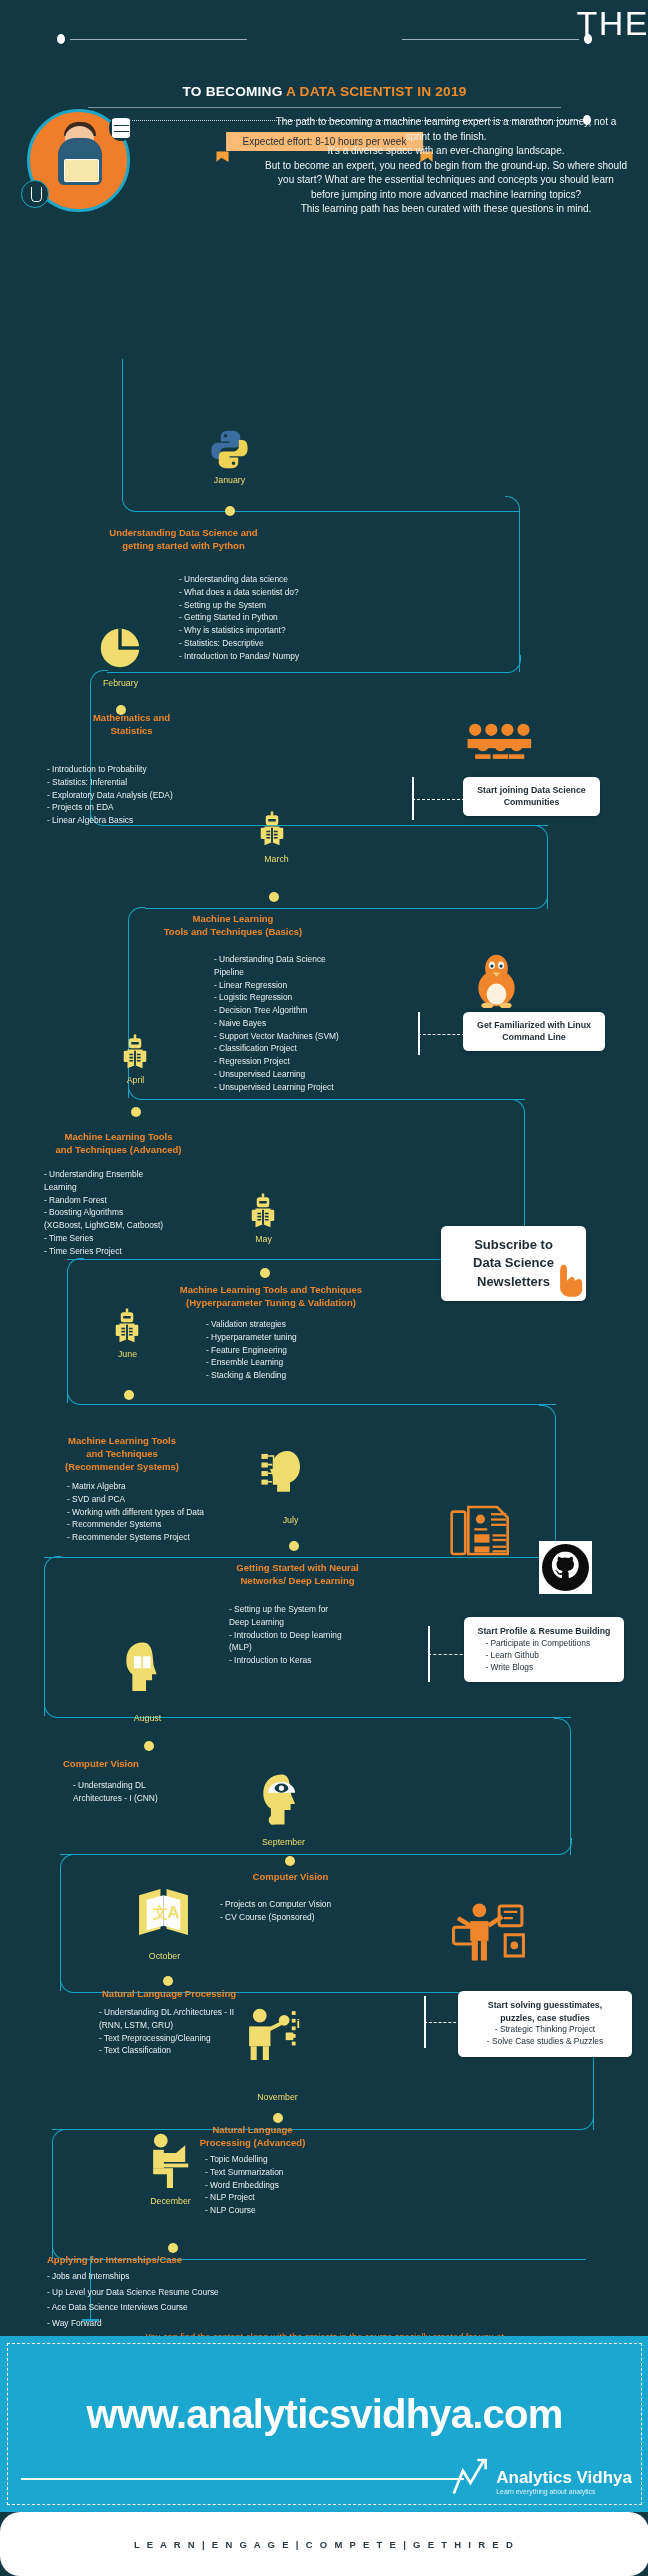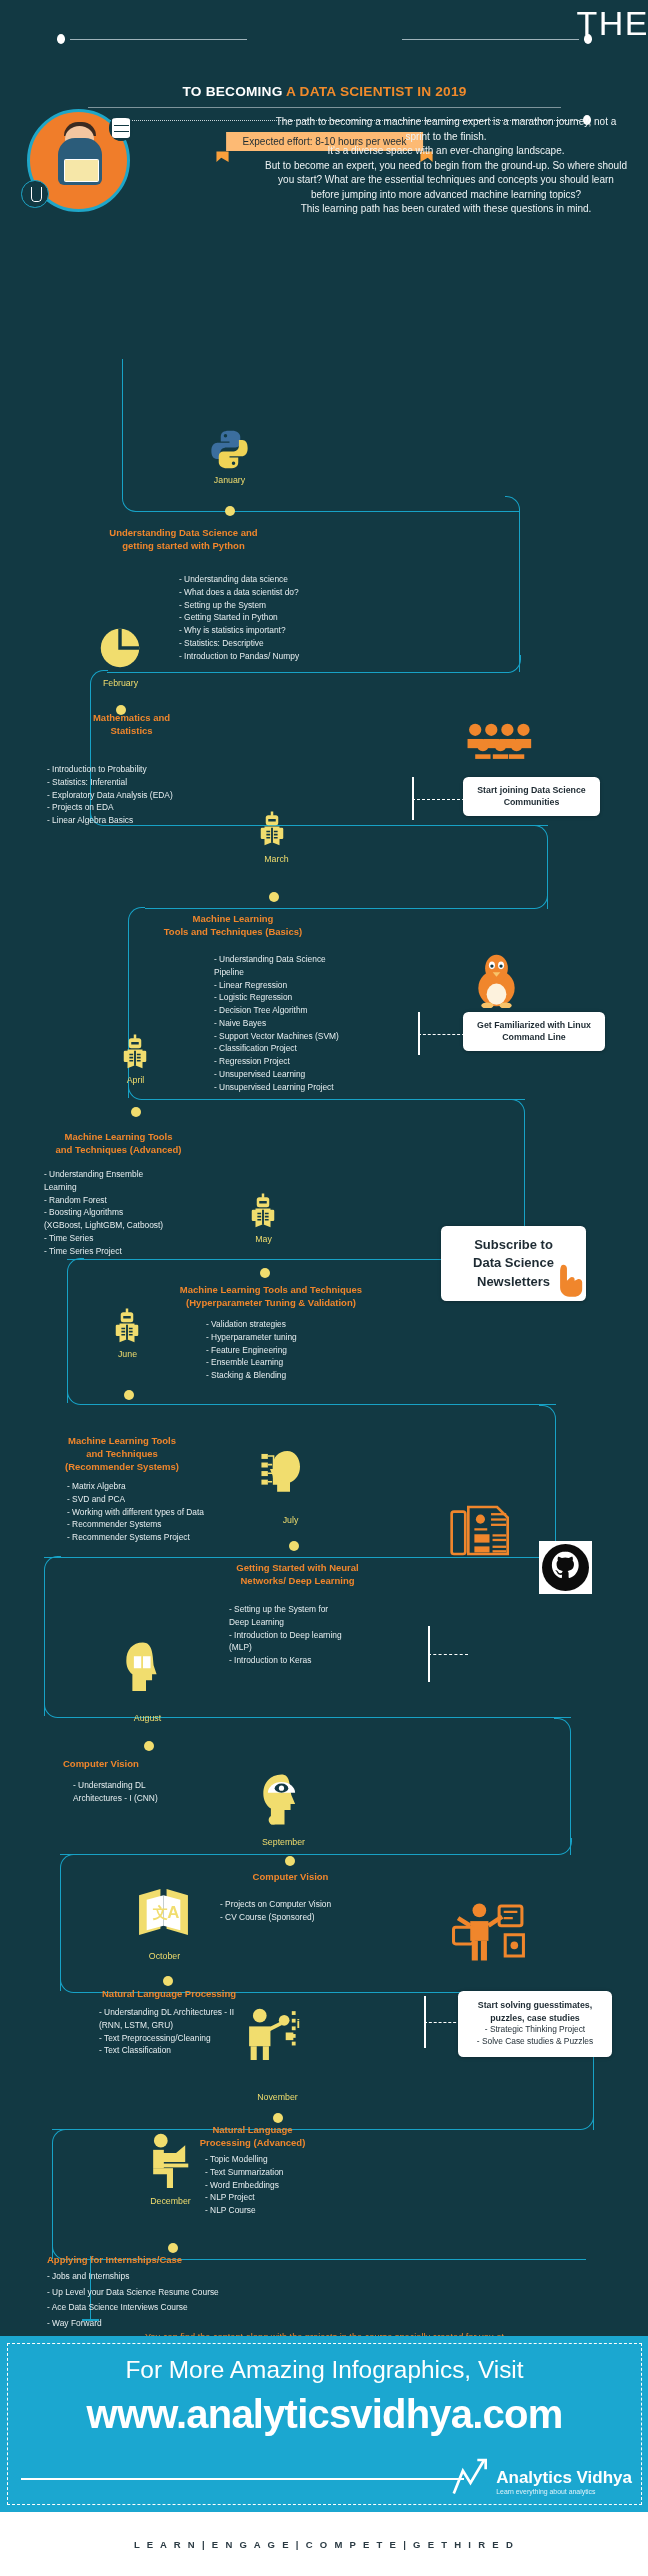--- a/index.html
+++ b/index.html
@@ -212,21 +212,21 @@
   }
   .av-logo {
     position: absolute; bottom: 17px; right: 17px;
     display: flex; align-items: flex-end; gap: 4.6px;
   }
   .av-name { color: #fff; font-size: 17px; font-weight: bold; line-height: 1; }
   .av-tag { color: #dff3fb; font-size: 6.9px; margin-top: 2.3px; }
   .bottom-strip {
     position: absolute; bottom: 0; left: 0;
     width: 649px; height: 64px; background: #ffffff;
-    display: flex; align-items: center; justify-content: center;
+    display: flex; align-items: center; justify-content: center; border-radius: 20px;
   }
   .bottom-strip span {
     color: #2b3b44; font-size: 9.5px; letter-spacing: 2.3px; font-weight: 600;
   }
 </style>
 </head>
 <body>
 
 <div id="poster">
 
@@ -616,47 +616,52 @@
         <rect x="56" y="61" width="18" height="3"></rect>
     </g>
   </svg>
   <svg class="icon" width="53" height="53" viewBox="0 0 70 70" style="left:539px;top:1541px;">
     <rect width="70" height="70" fill="#ffffff"></rect>
     <circle cx="35" cy="35" r="31" fill="#0c0c0c"></circle>
     <path fill="#ffffff" d="M35 14c-10 0-18 8-18 18 0 8 5 15 12 17 1 .2 1.3-.4 1.3-1v-3.4c-5 1-6-2.3-6-2.3-1-2-2-2.6-2-2.6-1.6-1 .1-1 .1-1 1.8.1 2.7 1.8 2.7 1.8 1.6 2.7 4.2 2 5.2 1.5.2-1.2.6-2 1.2-2.5-4-.4-8.3-2-8.3-9 0-2 .7-3.6 1.8-4.8-.2-.5-.8-2.4.2-5 0 0 1.5-.5 5 1.8a17 17 0 0 1 9 0c3.4-2.3 5-1.8 5-1.8 1 2.6.4 4.5.2 5a7 7 0 0 1 1.8 4.8c0 7-4.3 8.6-8.4 9 .7.6 1.3 1.7 1.3 3.4v5c0 .6.3 1.2 1.3 1 7-2.2 12-9 12-17 0-10-8-18-18-18z"></path>
   </svg>
   <div class="callout-bar" style="left:428px;top:1626px;height:56px;"></div>
   <div class="callout-dash" style="left:428px;top:1654px;width:40px;"></div>
+  <div class="callout" style="left:464px;top:1617px;width:160px;text-align:left;padding:8.4px 10.7px;">
+    <span class="ct" style="text-align:center;">Start Profile &amp; Resume Building</span>
+    <span class="cl" style="white-space:pre-line;">- Participate in Competitions
+- Learn Github
+- Write Blogs</span>
+  </div>
 
   <svg class="icon" width="76" height="63" viewBox="0 0 100 82" style="left:452px;top:1901px;">
     <circle cx="36" cy="12" r="9" fill="#f0862c"></circle>
     <path fill="#f0862c" d="M24 26h24v26H24z"></path>
     <path fill="#f0862c" d="M26 52h8v26h-8zM38 52h8v26h-8z"></path>
     <path stroke="#f0862c" stroke-width="6" fill="none" d="M24 32L8 22M48 32l18-12"></path>
     <rect x="62" y="6" width="30" height="26" rx="3" fill="none" stroke="#f0862c" stroke-width="4"></rect>
     <path d="M68 14h18M68 22h12" stroke="#f0862c" stroke-width="3"></path>
     <rect x="2" y="34" width="26" height="22" rx="3" fill="none" stroke="#f0862c" stroke-width="4"></rect>
     <path d="M70 44h24v28H70z" fill="none" stroke="#f0862c" stroke-width="4"></path>
     <circle cx="82" cy="58" r="5" fill="#f0862c"></circle>
   </svg>
   <div class="callout-bar" style="left:424px;top:1996px;height:52px;"></div>
   <div class="callout-dash" style="left:424px;top:2022px;width:37px;"></div>
-  <div class="callout" style="left:458px;top:1991px;width:154px;padding:8.4px 9.2px;">
+  <div class="callout" style="left:458px;top:1991px;width:174px;padding:8.4px 9.2px;">
     <span class="ct" style="white-space:pre-line;">Start solving guesstimates,
 puzzles, case studies</span>
     <span class="cl" style="white-space:pre-line;text-align:center;padding-left:0;">- Strategic Thinking Project
 - Solve Case studies &amp; Puzzles</span>
   </div>
 
   <div class="closing-note" style="white-space:pre-line;">You can find the content along with the projects in the course specially created for you at
 our trainings portal by clicking here</div>
 
   <div class="footer-band">
     <div class="footer-dash"></div>
-    <div class="footer-l1">For More Amazing Infographics, Visit</div>
     <div class="footer-l2">www.analyticsvidhya.com</div>
     <div class="footer-underline"></div>
     <div class="av-logo">
       <svg width="40" height="38" viewBox="0 0 52 50">
         <path d="M2 48L14 18l10 16L42 4" fill="none" stroke="#ffffff" stroke-width="3.5"></path>
         <path d="M33 4h11v12" fill="none" stroke="#ffffff" stroke-width="3.5"></path>
       </svg>
       <div>
         <div class="av-name">Analytics Vidhya</div>
         <div class="av-tag">Learn everything about analytics</div>

